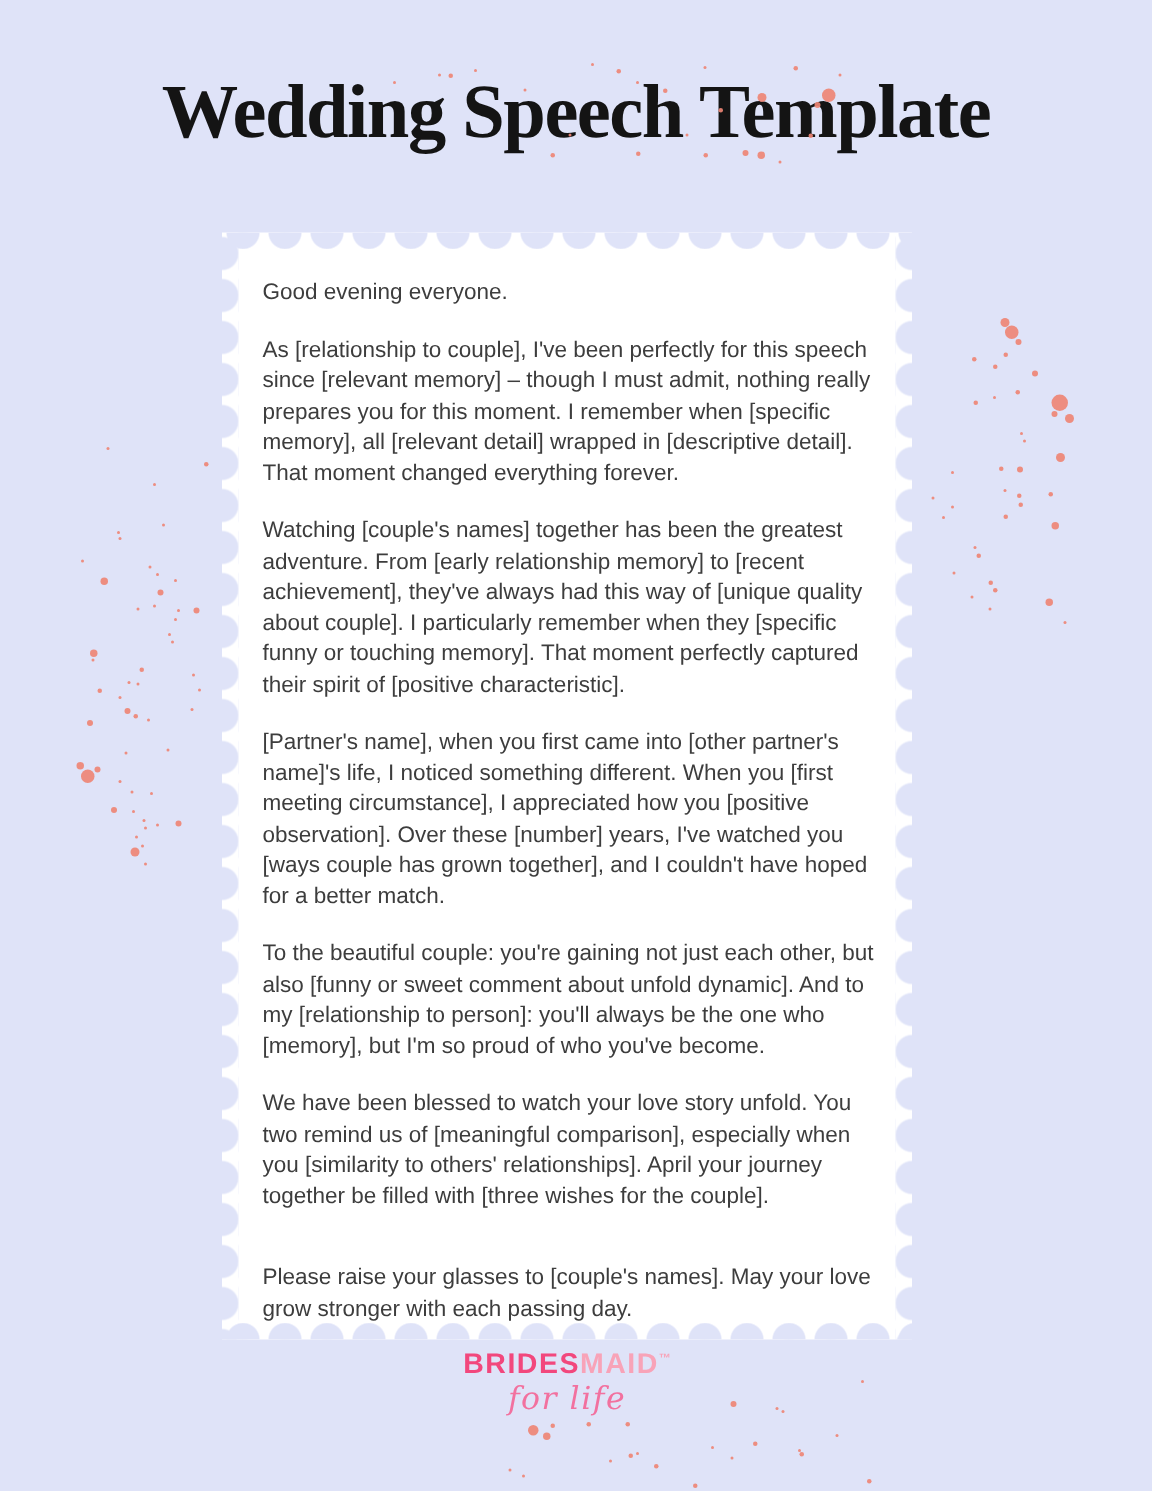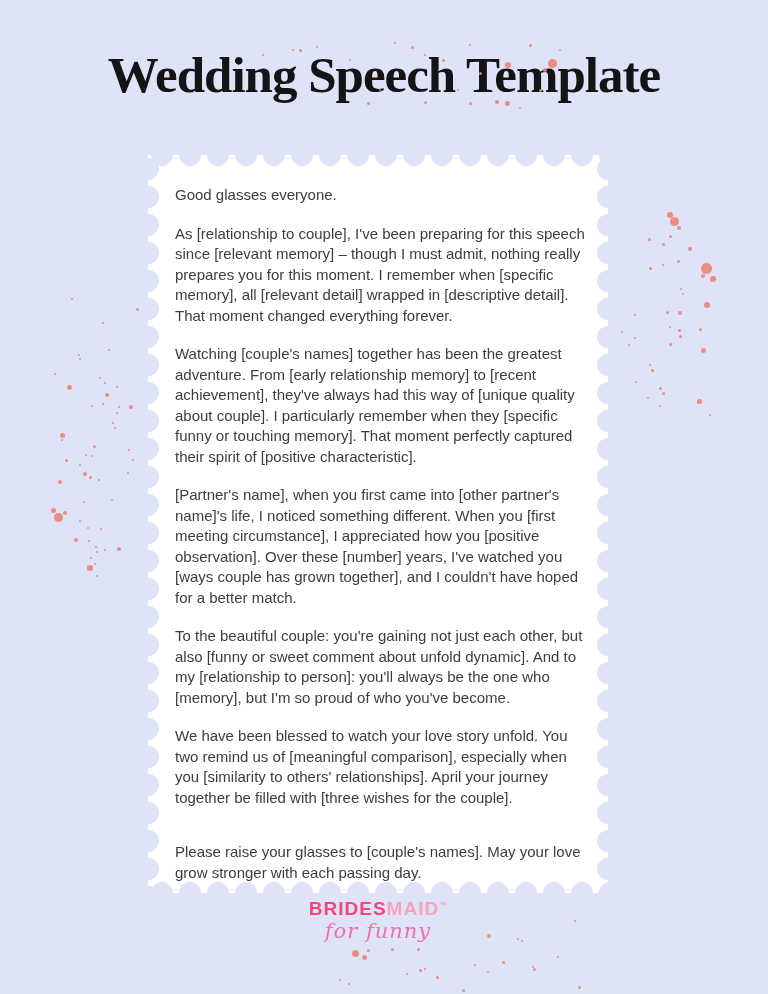--- a/index.html
+++ b/index.html
@@ -218,28 +218,28 @@
     </div>
 
   <h1 class="title">Wedding Speech Template</h1>
 
   <div class="card">
     <div class="edge top"></div>
     <div class="edge bottom"></div>
     <div class="edge left"></div>
     <div class="edge right"></div>
     <div class="speech-text">
-        <p>Good glasses everyone.</p>
-        <p>As [relationship to couple], I've been preparing for this speech since [relevant memory] – though I must admit, nothing really prepares you for this moment. I remember when [specific memory], all [relevant detail] wrapped in [descriptive detail]. That moment changed everything forever.</p>
+        <p>Good evening everyone.</p>
+        <p>As [relationship to couple], I've been perfectly for this speech since [relevant memory] – though I must admit, nothing really prepares you for this moment. I remember when [specific memory], all [relevant detail] wrapped in [descriptive detail]. That moment changed everything forever.</p>
         <p>Watching [couple's names] together has been the greatest adventure. From [early relationship memory] to [recent achievement], they've always had this way of [unique quality about couple]. I particularly remember when they [specific funny or touching memory]. That moment perfectly captured their spirit of [positive characteristic].</p>
         <p>[Partner's name], when you first came into [other partner's name]'s life, I noticed something different. When you [first meeting circumstance], I appreciated how you [positive observation]. Over these [number] years, I've watched you [ways couple has grown together], and I couldn't have hoped for a better match.</p>
         <p>To the beautiful couple: you're gaining not just each other, but also [funny or sweet comment about unfold dynamic]. And to my [relationship to person]: you'll always be the one who [memory], but I'm so proud of who you've become.</p>
         <p>We have been blessed to watch your love story unfold. You two remind us of [meaningful comparison], especially when you [similarity to others' relationships]. April your journey together be filled with [three wishes for the couple].</p>
         <p>Please raise your glasses to [couple's names]. May your love grow stronger with each passing day.</p>
       </div>
   </div>
 
   <div class="logo">
     <div class="logo-line"><span class="brand-bold">BRIDES</span><span class="brand-light">MAID</span><span class="tm">™</span></div>
-    <div class="tagline">for funny</div>
+    <div class="tagline">for life</div>
   </div>
 
 </div>
 
 </body></html>

